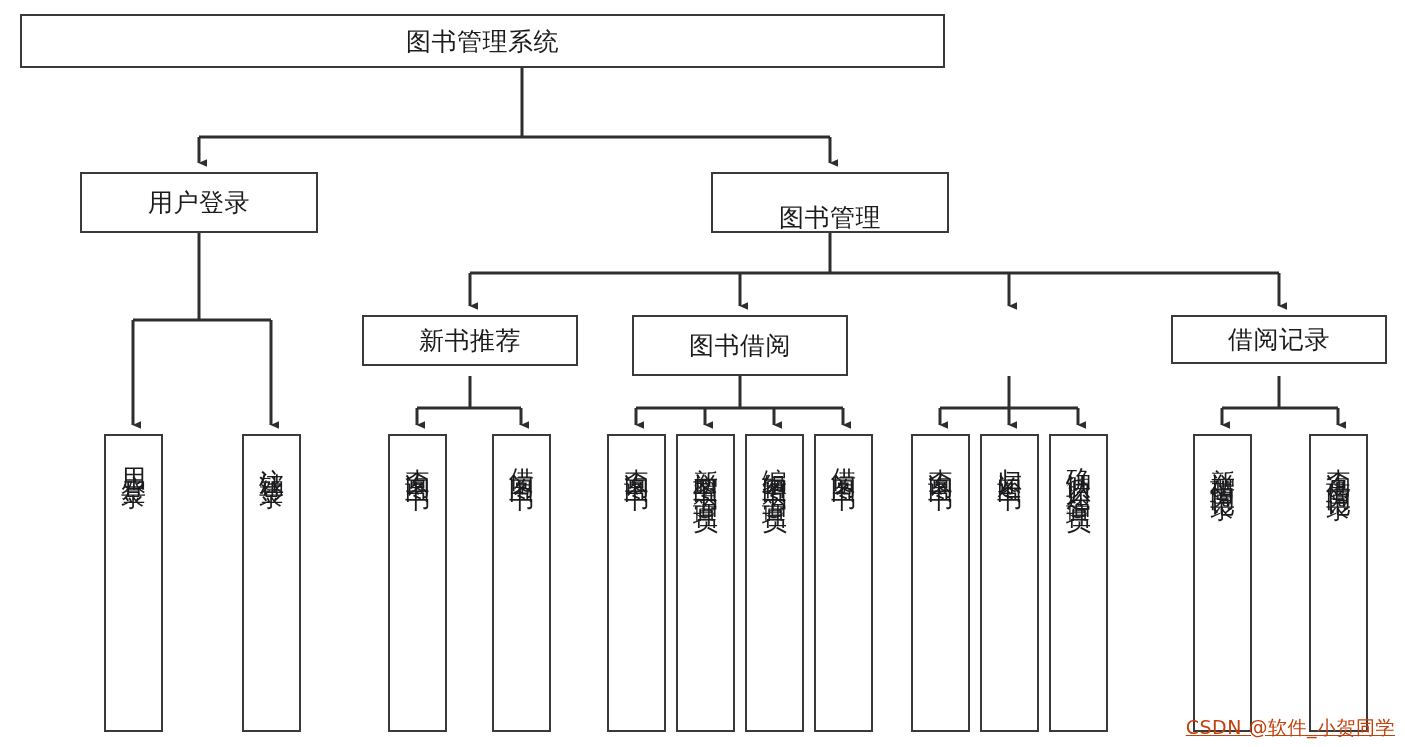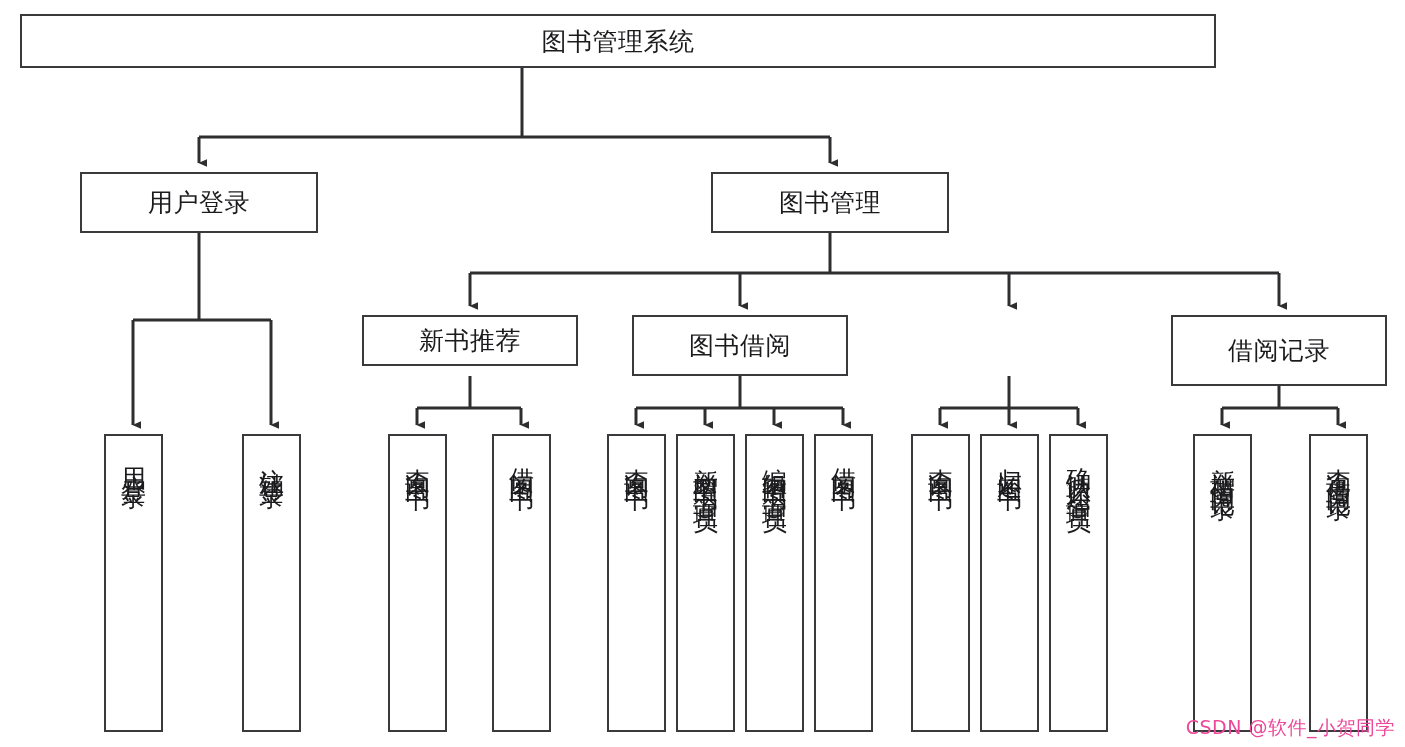--- a/index.html
+++ b/index.html
@@ -62,24 +62,25 @@
     line-height: 1.0;
     letter-spacing: 6px;
     text-align: start;
     white-space: nowrap;
   }
   .watermark {
     position: absolute;
     right: 10px;
     bottom: 6px;
     font-size: 19px;
-    color: #ec4899;
+    color: #c2410c;
     letter-spacing: 0.5px;
     white-space: nowrap;
     user-select: none;
+    text-decoration: underline;
   }
 </style>
 </head>
 <body>
 
 <div id="canvas">
 
   <svg id="edges" viewBox="0 0 1405 747" xmlns="http://www.w3.org/2000/svg">
     <defs>
       <marker id="arrowhead" markerWidth="10" markerHeight="10" refX="4.4" refY="8.4" orient="auto" markerUnits="userSpaceOnUse">
@@ -123,42 +124,42 @@
       <path d="M 1009 408 L 1009 425" marker-end="url(#arrowhead)"></path>
       <path d="M 1078 408 L 1078 425" marker-end="url(#arrowhead)"></path>
 
       <path d="M 1279 376 L 1279 408"></path>
       <path d="M 1222 408 L 1338 408"></path>
       <path d="M 1222 408 L 1222 425" marker-end="url(#arrowhead)"></path>
       <path d="M 1338 408 L 1338 425" marker-end="url(#arrowhead)"></path>
     </g>
   </svg>
 
-  <div class="node horiz title" style="left:20px; top:14px; width:1196px; height:54px;">
+  <div class="node horiz title" style="left:20px; top:14px; width:925px; height:54px;">
     <span class="label">图书管理系统</span>
   </div>
 
   <div class="node horiz" style="left:80px; top:172px; width:238px; height:61px;">
     <span class="label">用户登录</span>
   </div>
 
-  <div class="node horiz" style="left:711px; top:172px; width:238px; height:61px;">
+  <div class="node horiz" style="left:711px; top:172px; width:238px; height:61px;align-items:flex-end;">
     <span class="label">图书管理</span>
   </div>
 
   <div class="node horiz" style="left:362px; top:315px; width:216px; height:51px;">
     <span class="label">新书推荐</span>
   </div>
 
   <div class="node horiz" style="left:632px; top:315px; width:216px; height:61px;">
     <span class="label">图书借阅</span>
   </div>
 
 
-  <div class="node horiz" style="left:1171px; top:315px; width:216px; height:71px;">
+  <div class="node horiz" style="left:1171px; top:315px; width:216px; height:49px;">
     <span class="label">借阅记录</span>
   </div>
 
   <div class="node vert" style="left:104px; top:434px; width:59px; height:298px;">
     <span class="label">用户登录</span>
   </div>
 
   <div class="node vert" style="left:242px; top:434px; width:59px; height:298px;">
     <span class="label">注销登录</span>
   </div>

